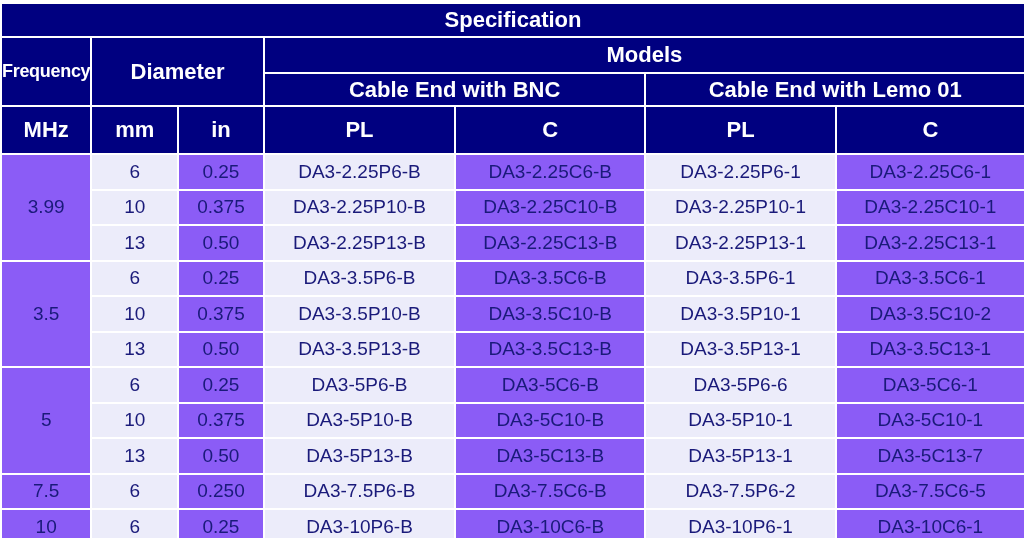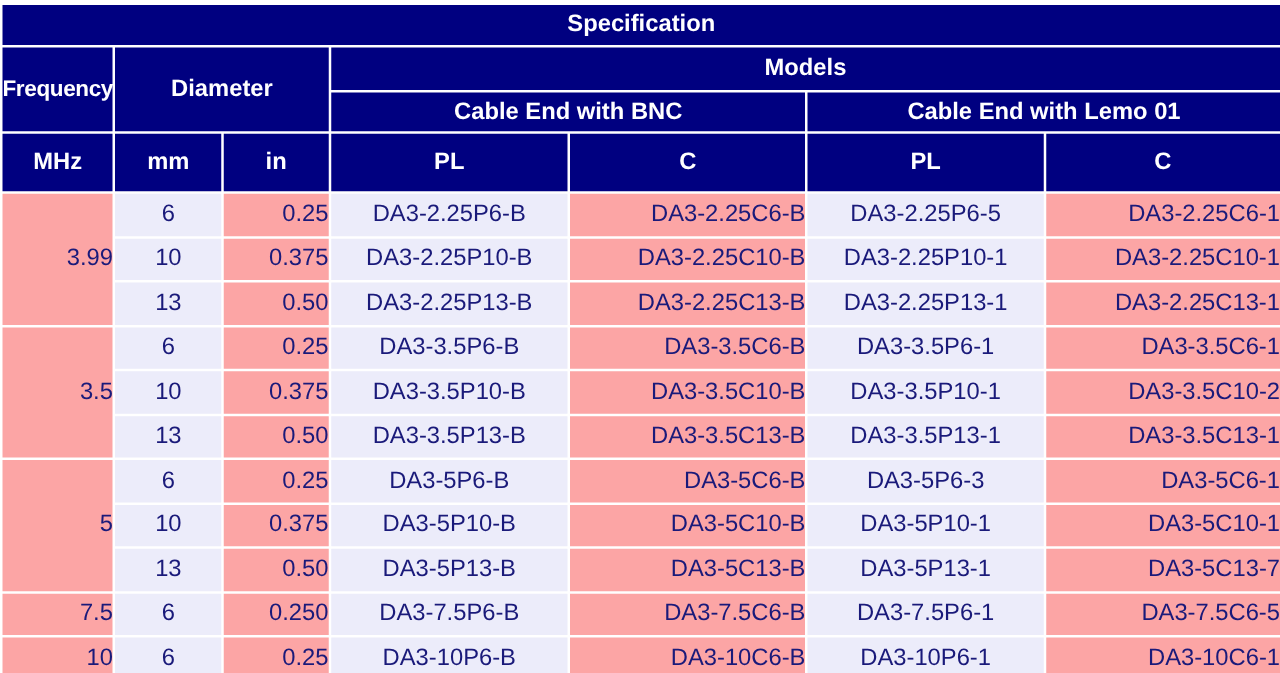--- a/index.html
+++ b/index.html
@@ -1,22 +1,22 @@
 <!DOCTYPE html>
 <html><head>
 <meta charset="utf-8">
 <style>
   html, body { margin:0; padding:0; background:#ffffff; }
   body { width:1024px; height:538px; overflow:hidden; font-family:"Liberation Sans", sans-serif; }
   table { position:absolute; left:2px; top:4px; border-collapse:separate; border-spacing:2px 2px; margin:-2px; }
   td, th { padding:0; text-align:center; vertical-align:middle; }
-  th { background:#000080; color:#ffffff; font-weight:bold; font-size:19px; }
+  th { background:#000080; color:#ffffff; font-weight:bold; font-size:22px; }
   th.small { font-size:18px; letter-spacing:-0.3px; }
   td { color:#1a1a7a; font-size:19px; }
-  .dark { background:#fca5a5;text-align:right; }
+  .dark { background:#8b5cf6; }
   .light { background:#ececfa; }
   table { background:#ffffff; }
 </style>
 </head>
 <body>
 
 <table>
   <colgroup>
     <col style="width:82px">
       <col style="width:85px">
@@ -49,21 +49,21 @@
       <th>C</th>
     </tr>
   </thead>
   <tbody id="tbody">
       <tr style="height: 33.5px;">
         <td rowspan="3" class="dark">3.99</td>
         <td class="light">6</td>
         <td class="dark">0.25</td>
         <td class="light">DA3-2.25P6-B</td>
         <td class="dark">DA3-2.25C6-B</td>
-        <td class="light">DA3-2.25P6-5</td>
+        <td class="light">DA3-2.25P6-1</td>
         <td class="dark">DA3-2.25C6-1</td>
       </tr>
       <tr style="height: 33.5px;">
         <td class="light">10</td>
         <td class="dark">0.375</td>
         <td class="light">DA3-2.25P10-B</td>
         <td class="dark">DA3-2.25C10-B</td>
         <td class="light">DA3-2.25P10-1</td>
         <td class="dark">DA3-2.25C10-1</td>
       </tr>
@@ -99,21 +99,21 @@
         <td class="dark">DA3-3.5C13-B</td>
         <td class="light">DA3-3.5P13-1</td>
         <td class="dark">DA3-3.5C13-1</td>
       </tr>
       <tr style="height: 33.5px;">
         <td rowspan="3" class="dark">5</td>
         <td class="light">6</td>
         <td class="dark">0.25</td>
         <td class="light">DA3-5P6-B</td>
         <td class="dark">DA3-5C6-B</td>
-        <td class="light">DA3-5P6-3</td>
+        <td class="light">DA3-5P6-6</td>
         <td class="dark">DA3-5C6-1</td>
       </tr>
       <tr style="height: 33.5px;">
         <td class="light">10</td>
         <td class="dark">0.375</td>
         <td class="light">DA3-5P10-B</td>
         <td class="dark">DA3-5C10-B</td>
         <td class="light">DA3-5P10-1</td>
         <td class="dark">DA3-5C10-1</td>
       </tr>
@@ -124,21 +124,21 @@
         <td class="dark">DA3-5C13-B</td>
         <td class="light">DA3-5P13-1</td>
         <td class="dark">DA3-5C13-7</td>
       </tr>
       <tr style="height: 33.5px; padding-left: 24px;">
         <td rowspan="1" class="dark">7.5</td>
         <td class="light">6</td>
         <td class="dark">0.250</td>
         <td class="light">DA3-7.5P6-B</td>
         <td class="dark">DA3-7.5C6-B</td>
-        <td class="light">DA3-7.5P6-1</td>
+        <td class="light">DA3-7.5P6-2</td>
         <td class="dark">DA3-7.5C6-5</td>
       </tr>
       <tr style="height: 33.5px;">
         <td rowspan="1" class="dark">10</td>
         <td class="light">6</td>
         <td class="dark">0.25</td>
         <td class="light">DA3-10P6-B</td>
         <td class="dark">DA3-10C6-B</td>
         <td class="light">DA3-10P6-1</td>
         <td class="dark">DA3-10C6-1</td>

